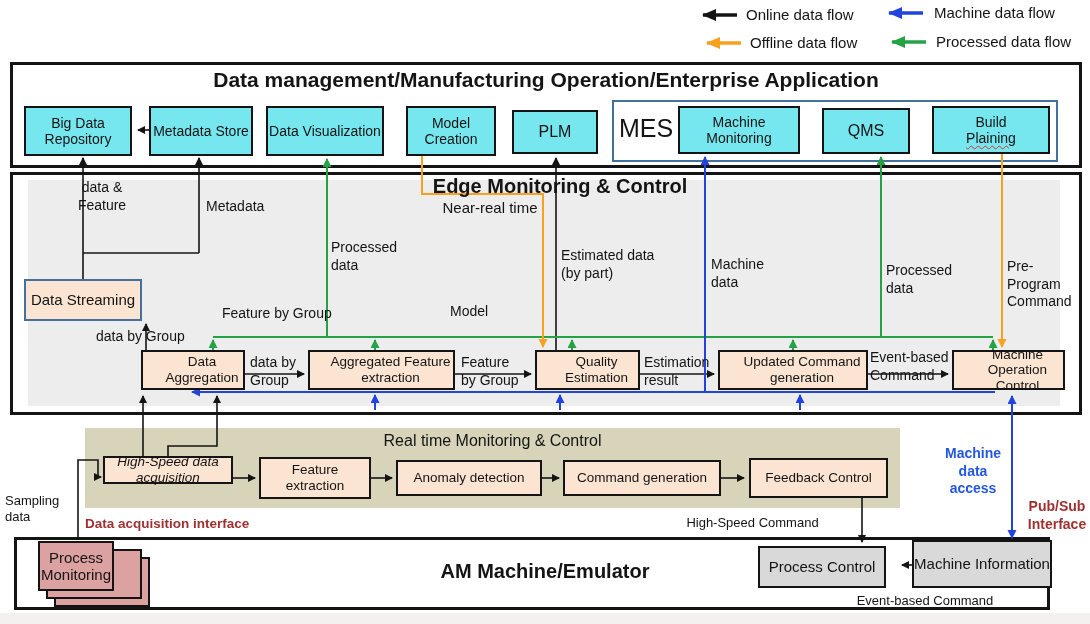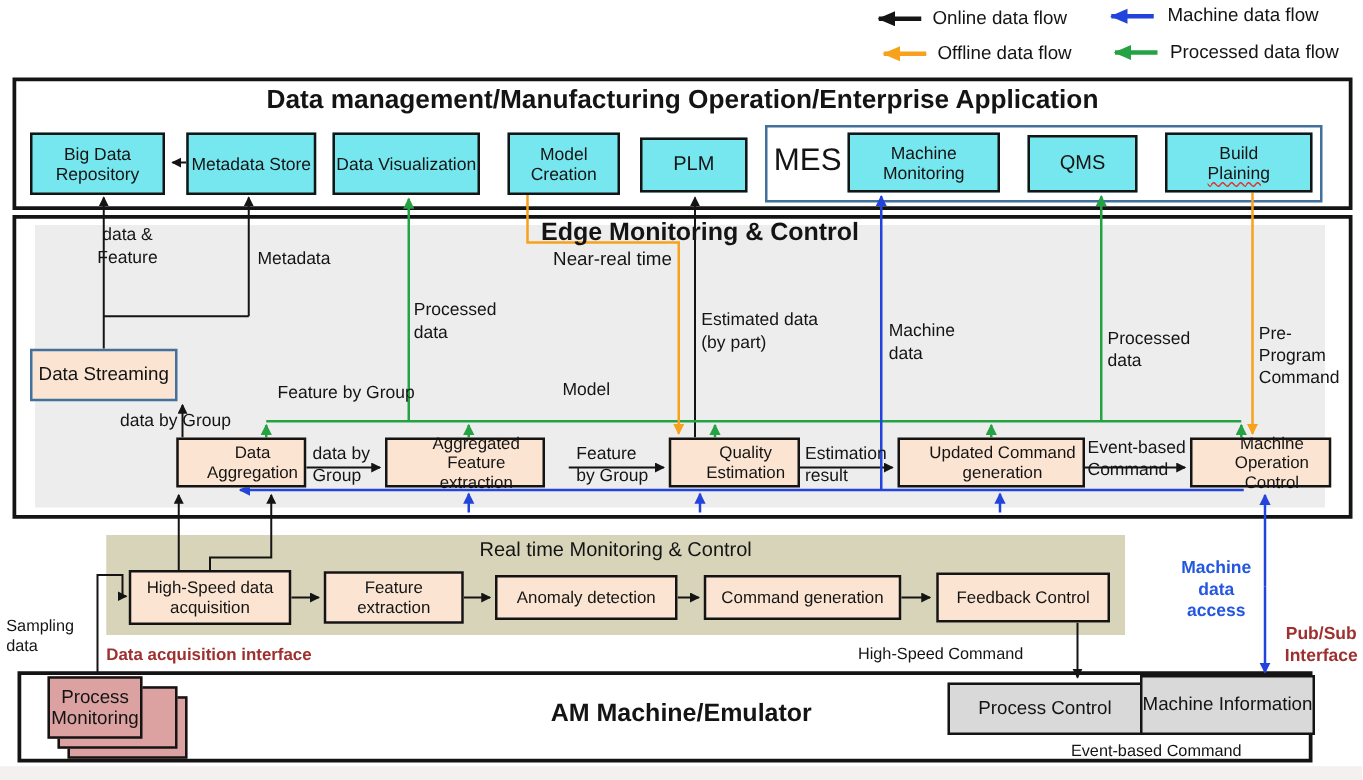--- a/index.html
+++ b/index.html
@@ -134,37 +134,37 @@
   <div class="box cyan" style="left:822px;top:108px;width:88px;height:46px;font-size:16px;">QMS</div>
   <div class="box cyan" style="left:932px;top:106px;width:118px;height:48px;">
     <span><span>Build</span><br>
     <span class="squiggle">Plaining</span></span>
   </div>
 
   <div class="title" style="left:310px;top:175px;width:500px;font-size:20px;">Edge Monitoring &amp; Control</div>
   <div class="lbl" style="left:310px;top:199px;width:360px;font-size:15px;text-align:center;">Near-real time</div>
   <div class="box" style="left:24px;top:279px;width:118px;height:42px;background:#fbe5d2;border:2.5px solid #41719c;font-size:15px;">Data Streaming</div>
   <div class="box peach" style="left:141px;top:350px;width:104px;height:40px;">Data Aggregation</div>
-  <div class="box peach" style="left:308px;top:350px;width:128px;height:40px;">Aggregated Feature extraction</div>
+  <div class="box peach" style="left:308px;top:350px;width:147px;height:40px;">Aggregated Feature extraction</div>
   <div class="box peach" style="left:535px;top:350px;width:105px;height:40px;">Quality Estimation</div>
   <div class="box peach" style="left:718px;top:350px;width:150px;height:40px;">Updated Command generation</div>
   <div class="box peach" style="left:952px;top:350px;width:113px;height:40px;">Machine Operation Control</div>
 
   <div class="lbl" style="left:85px;top:431px;width:815px;font-size:16px;text-align:center;">Real time Monitoring &amp; Control</div>
-  <div class="box peach-th" style="left:103px;top:456px;width:130px;height:44px;">High-Speed data acquisition</div>
+  <div class="box peach-th" style="left:103px;top:456px;width:130px;height:28px;font-style:italic;">High-Speed data acquisition</div>
   <div class="box peach-th" style="left:259px;top:457px;width:112px;height:42px;">Feature extraction</div>
   <div class="box peach-th" style="left:396px;top:460px;width:146px;height:36px;">Anomaly detection</div>
   <div class="box peach-th" style="left:563px;top:460px;width:158px;height:36px;">Command generation</div>
   <div class="box peach-th" style="left:749px;top:458px;width:139px;height:40px;">Feedback Control</div>
 
   <div class="title" style="left:310px;top:560px;width:470px;font-size:20px;">AM Machine/Emulator</div>
   <div class="box pink" style="left:54px;top:557px;width:96px;height:50px;"></div>
   <div class="box pink" style="left:46px;top:549px;width:96px;height:50px;"></div>
   <div class="box pink" style="left:38px;top:541px;width:76px;height:50px;">Process Monitoring</div>
-  <div class="box grayb" style="left:758px;top:546px;width:156px;height:42px;">Process Control</div>
+  <div class="box grayb" style="left:758px;top:546px;width:128px;height:42px;">Process Control</div>
   <div class="box grayb" style="left:912px;top:540px;width:140px;height:48px;">Machine Information</div>
 
   <div class="lbl" style="left:72px;top:179px;width:60px;text-align:center;">data &amp; Feature</div>
   <div class="lbl" style="left:206px;top:198px;">Metadata</div>
   <div class="lbl" style="left:331px;top:239px;width:62px;">Processed data</div>
   <div class="lbl" style="left:561px;top:247px;width:95px;">Estimated data (by part)</div>
   <div class="lbl" style="left:711px;top:256px;width:58px;">Machine data</div>
   <div class="lbl" style="left:886px;top:262px;width:62px;">Processed data</div>
   <div class="lbl" style="left:1007px;top:258px;width:80px;">Pre-Program Command</div>
   <div class="lbl" style="left:222px;top:305px;">Feature by Group</div>

